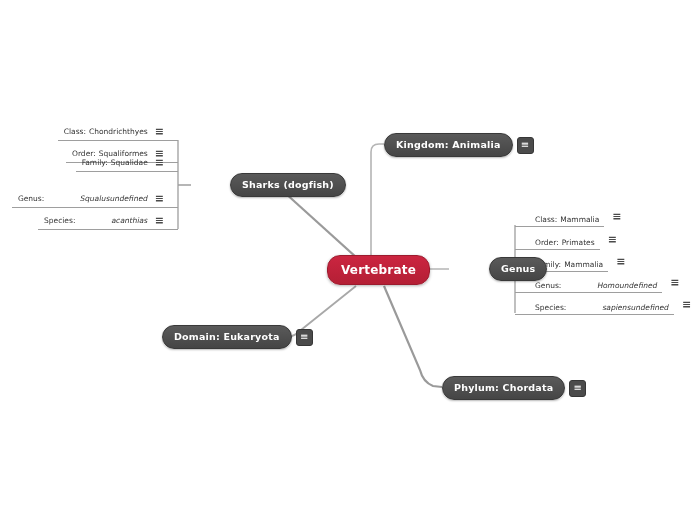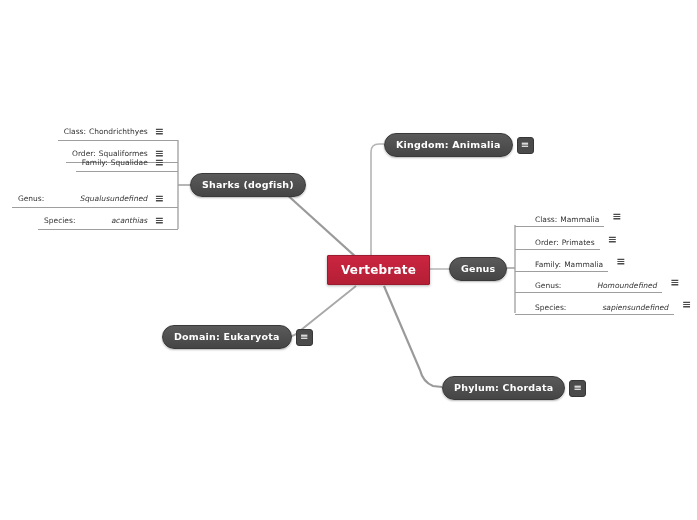--- a/index.html
+++ b/index.html
@@ -11,25 +11,25 @@
 
   
   .group{position:absolute;display:flex;align-items:center;gap:4px;}
   .node{
     height:22px;line-height:22px;padding:0 11px;white-space:nowrap;
     background:linear-gradient(#5a5a5a,#454545);
     border:1px solid #393939;border-radius:12px;
     color:#ffffff;font-weight:bold;font-size:9.5px;letter-spacing:.2px;
     box-shadow:0 1px 2px rgba(0,0,0,.28);
   }
-  .node.alone{position:absolute;}
+  .node.alone{position:absolute;margin-left:40px;}
   .center-node{
     position:absolute;height:28px;line-height:28px;padding:0 13px;white-space:nowrap;
     background:linear-gradient(#cb2540,#b41f35);
-    border:1px solid #9c1b2e;border-radius:1px;
+    border:1px solid #9c1b2e;border-radius:13px;
     color:#ffffff;font-weight:bold;font-size:12px;letter-spacing:.2px;
     box-shadow:0 1px 3px rgba(0,0,0,.3);
   }
   .menu-btn{
     width:15px;height:15px;flex:0 0 15px;
     background:#4b4b4b;border:1px solid #363636;border-radius:3px;
     color:#ffffff;font-size:10px;line-height:13px;text-align:center;
     cursor:pointer;
   }
 

